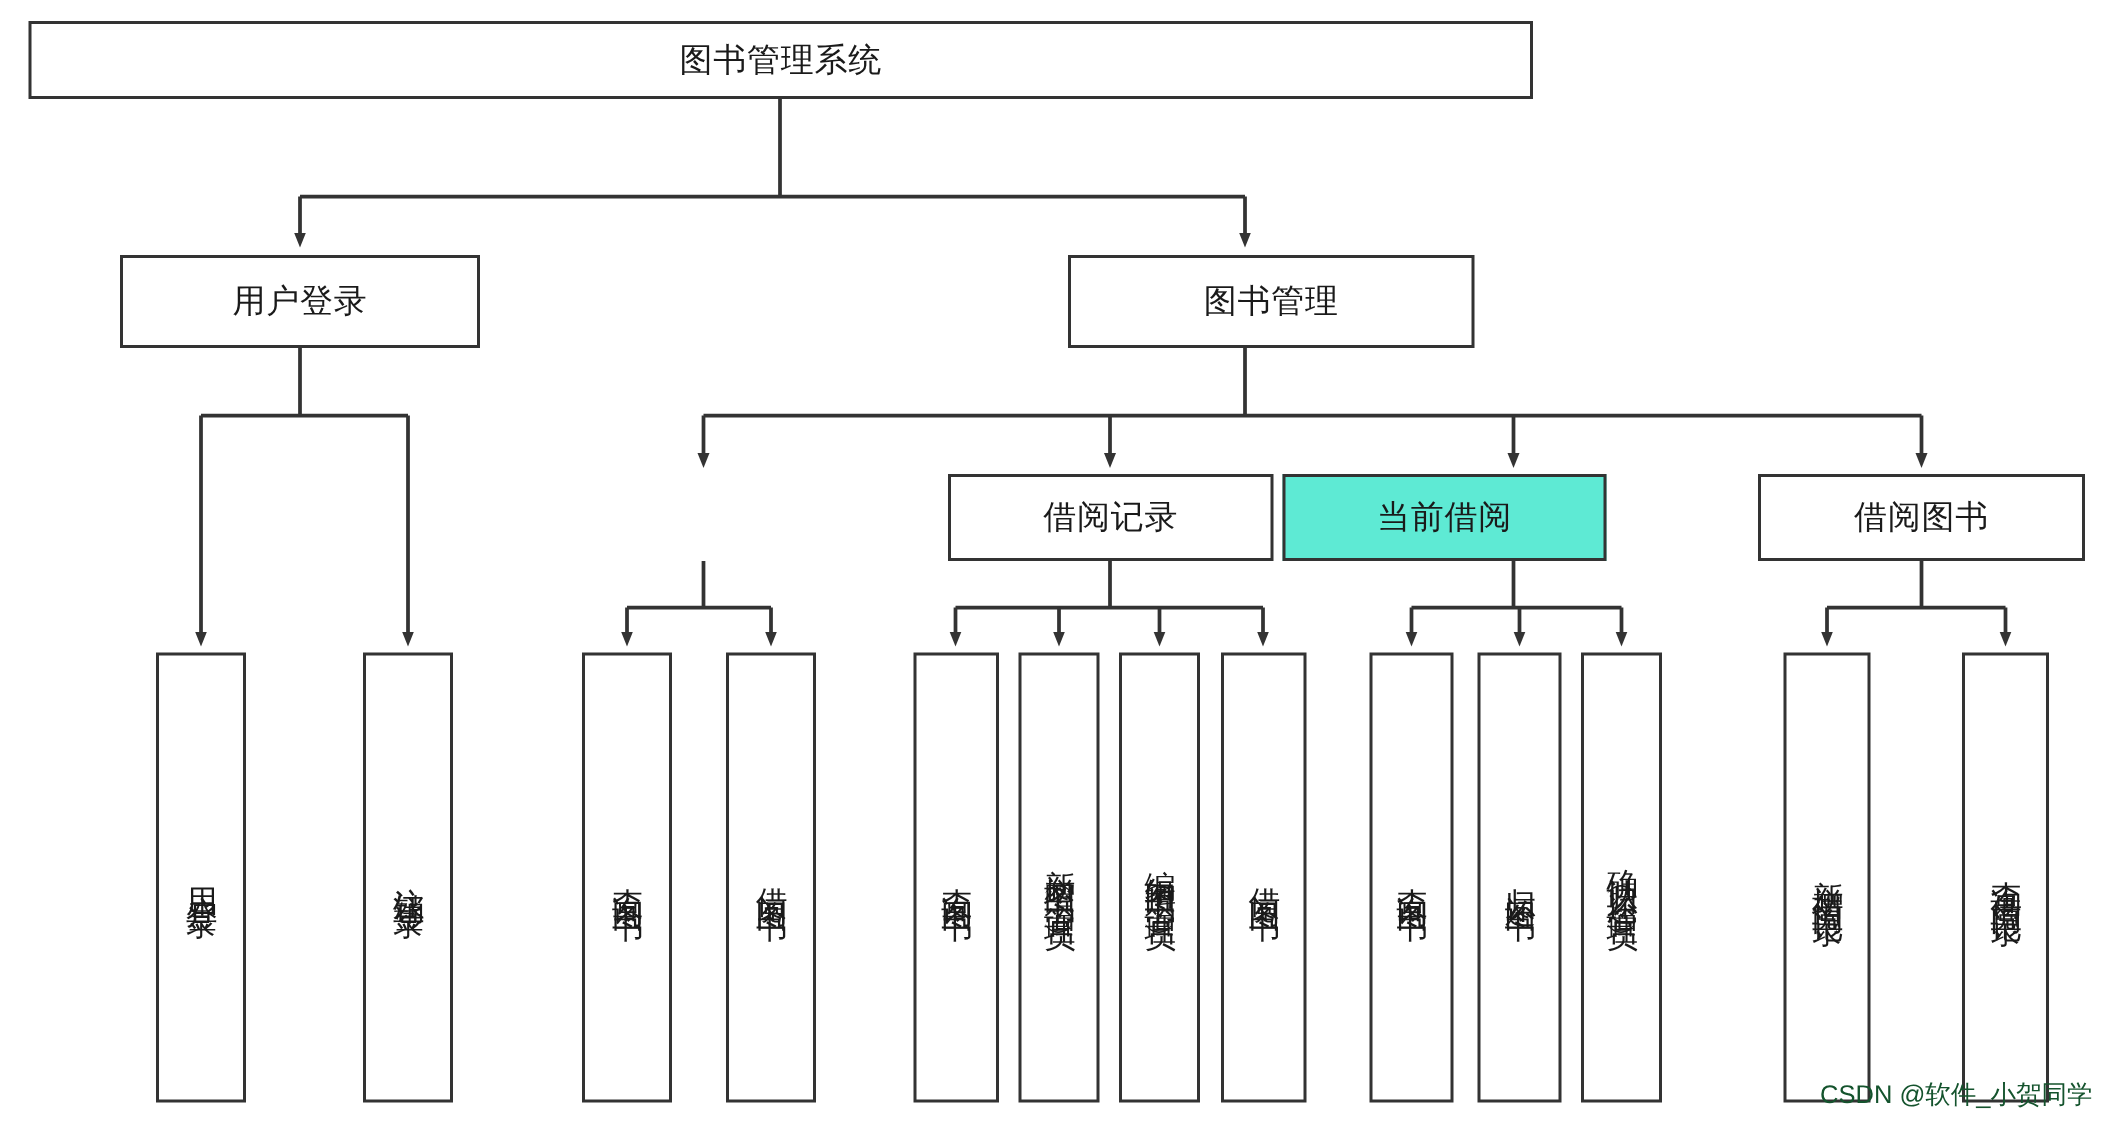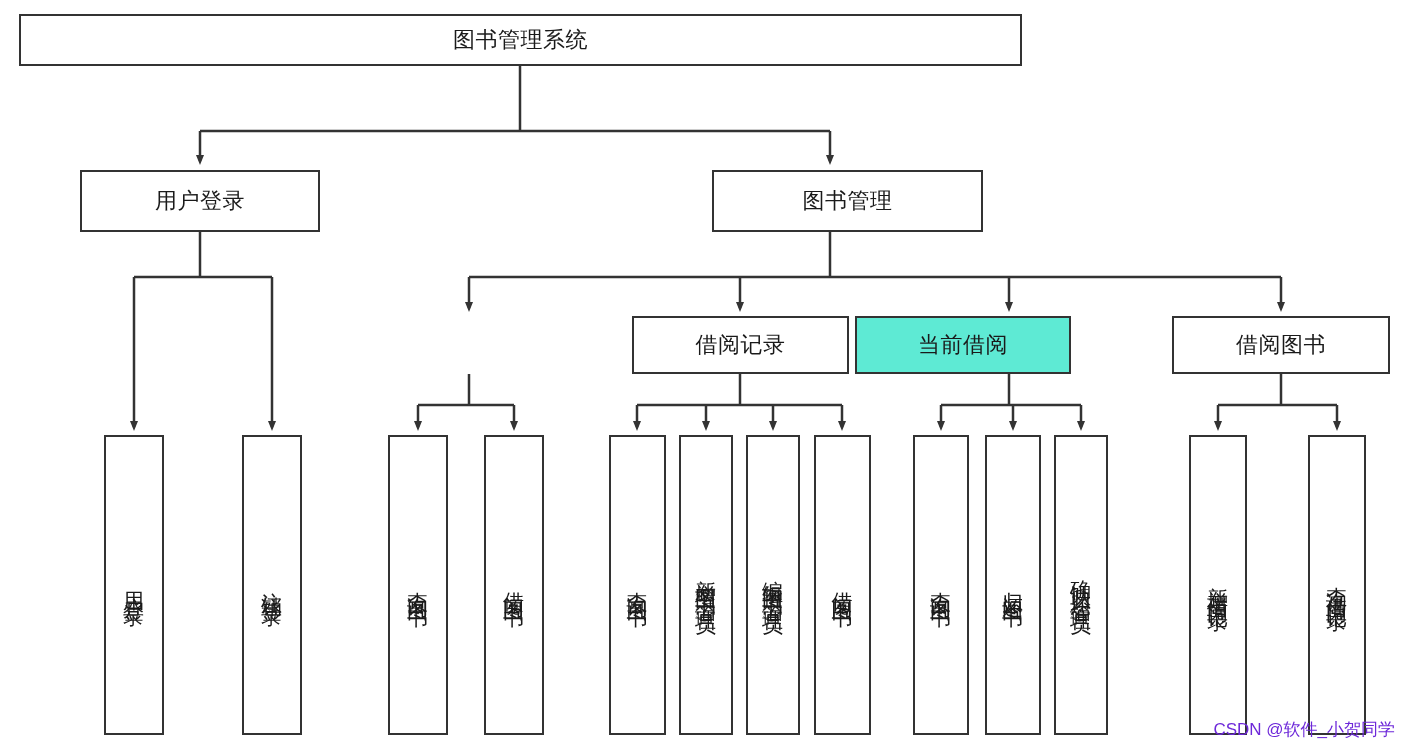--- a/index.html
+++ b/index.html
@@ -169,15 +169,15 @@
   <div class="node vert" style="left: 1054px; top: 435px; width: 54px; height: 300px; border-color: rgb(51, 51, 51); background: rgb(255, 255, 255); color: rgb(26, 26, 26);">
     <span class="vtext">确认归还（管理员）</span>
   </div>
   <div class="node vert" style="left: 1189px; top: 435px; width: 58px; height: 300px; border-color: rgb(51, 51, 51); background: rgb(255, 255, 255); color: rgb(26, 26, 26);">
     <span class="vtext">新增借阅记录</span>
   </div>
   <div class="node vert" style="left: 1308px; top: 435px; width: 58px; height: 300px; border-color: rgb(51, 51, 51); background: rgb(255, 255, 255); color: rgb(26, 26, 26);">
     <span class="vtext">查询借阅记录</span>
   </div>
 
-  <div class="watermark" style="color: #6d28d9;">CSDN @软件_小贺同学</div>
+  <div class="watermark" style="color: #14532d;">CSDN @软件_小贺同学</div>
 
 </div>
 
 </body></html>

